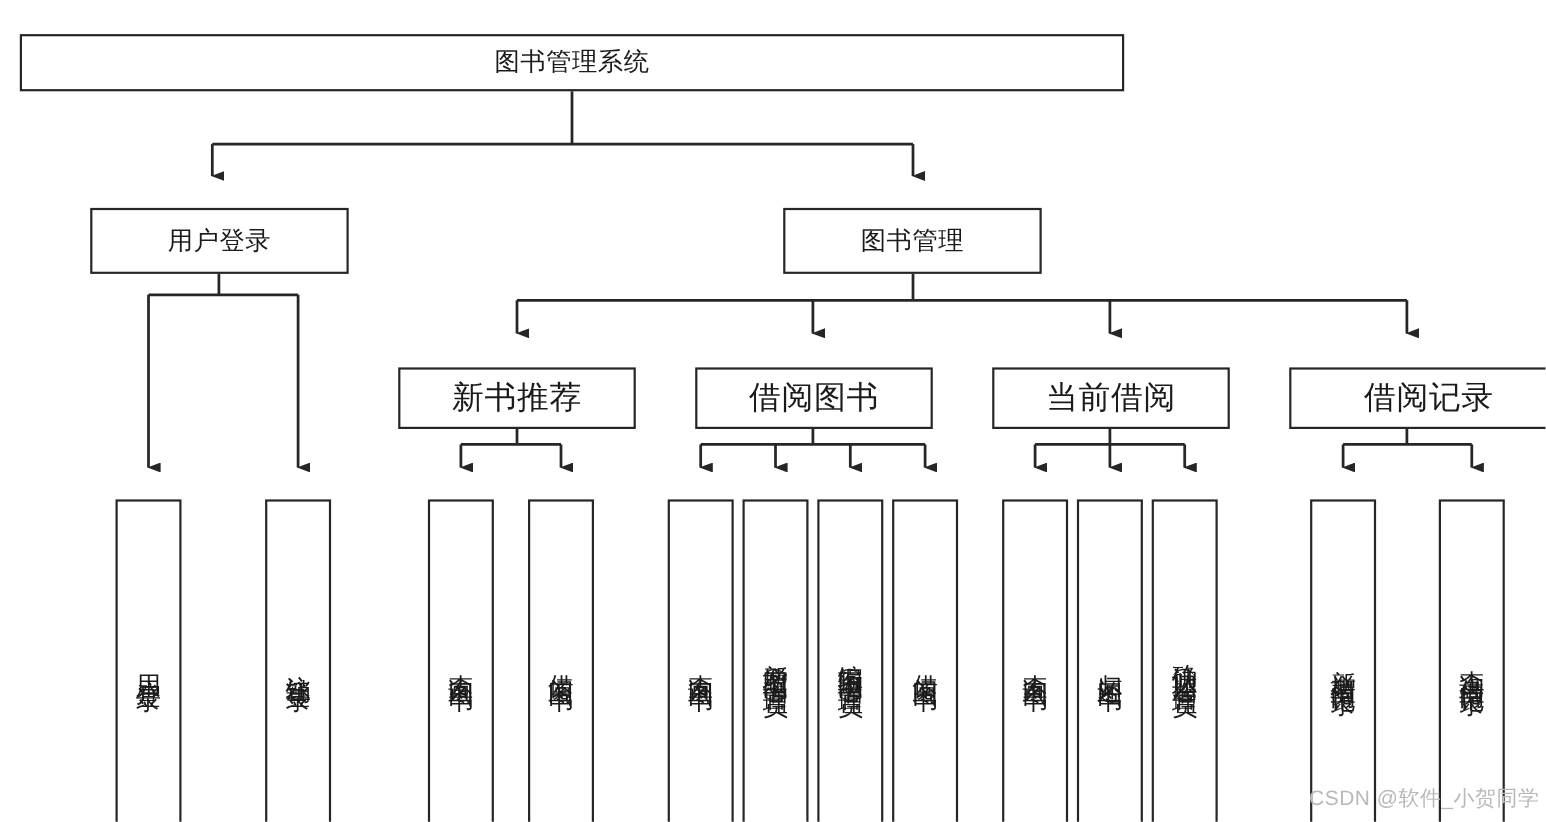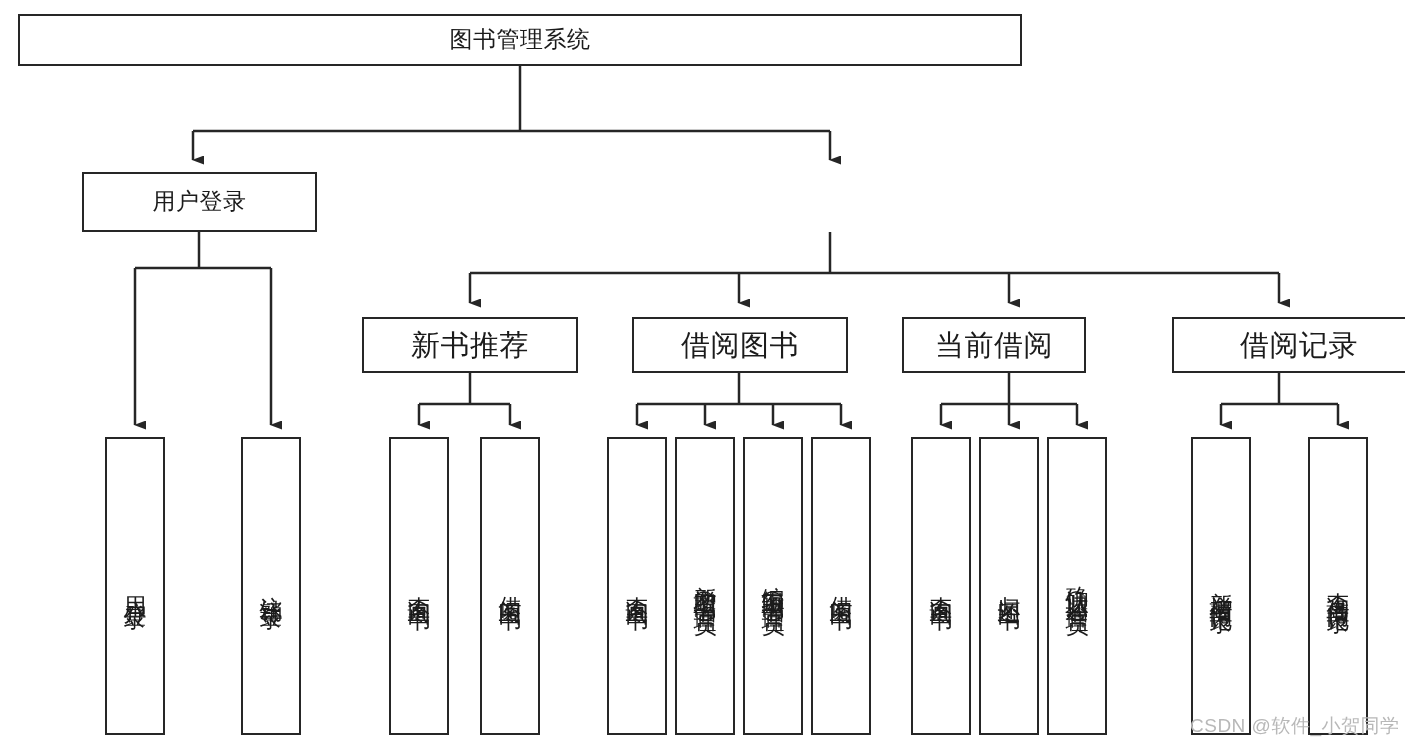--- a/index.html
+++ b/index.html
@@ -28,20 +28,21 @@
   }
   .node-box {
     position: absolute;
     box-sizing: border-box;
     background: #ffffff;
     border: 2.5px solid #262626;
     display: flex;
     align-items: center;
     justify-content: center;
     overflow: hidden;
+    margin-top: 17px;
   }
   .node-label {
     color: #1b1b1b;
     font-size: 22px;
     line-height: 1.18;
     letter-spacing: 0.5px;
     white-space: nowrap;
     text-align: center;
   }
   .node-box.vertical .node-label {
@@ -119,28 +120,31 @@
     </g>
   </svg>
 
   <div class="node-box root-box" style="left:18px; top:14px; width:1004px; height:52px;">
     <span class="node-label">图书管理系统</span>
   </div>
 
   <div class="node-box level1-box" style="left:82px; top:172px; width:235px; height:60px;">
     <span class="node-label">用户登录</span>
   </div>
+  <div class="node-box level1-box" style="left:712px; top:172px; width:235px; height:60px;">
+    <span class="node-label">图书管理</span>
+  </div>
 
   <div class="node-box level2-box" style="left:362px; top:317px; width:216px; height:56px;">
     <span class="node-label">新书推荐</span>
   </div>
   <div class="node-box level2-box" style="left:632px; top:317px; width:216px; height:56px;">
     <span class="node-label">借阅图书</span>
   </div>
-  <div class="node-box level2-box" style="left:902px; top:317px; width:184px; height:56px;justify-content:center;">
+  <div class="node-box level2-box" style="left:902px; top:317px; width:216px; height:56px;justify-content:center;">
     <span class="node-label">当前借阅</span>
   </div>
   <div class="node-box level2-box" style="left:1172px; top:317px; width:254px; height:56px;">
     <span class="node-label">借阅记录</span>
   </div>
 
   <div class="node-box vertical" style="left:105px; top:437px; width:60px; height:298px;">
     <span class="node-label">用户登录</span>
   </div>
   <div class="node-box vertical" style="left:241px; top:437px; width:60px; height:298px;">

